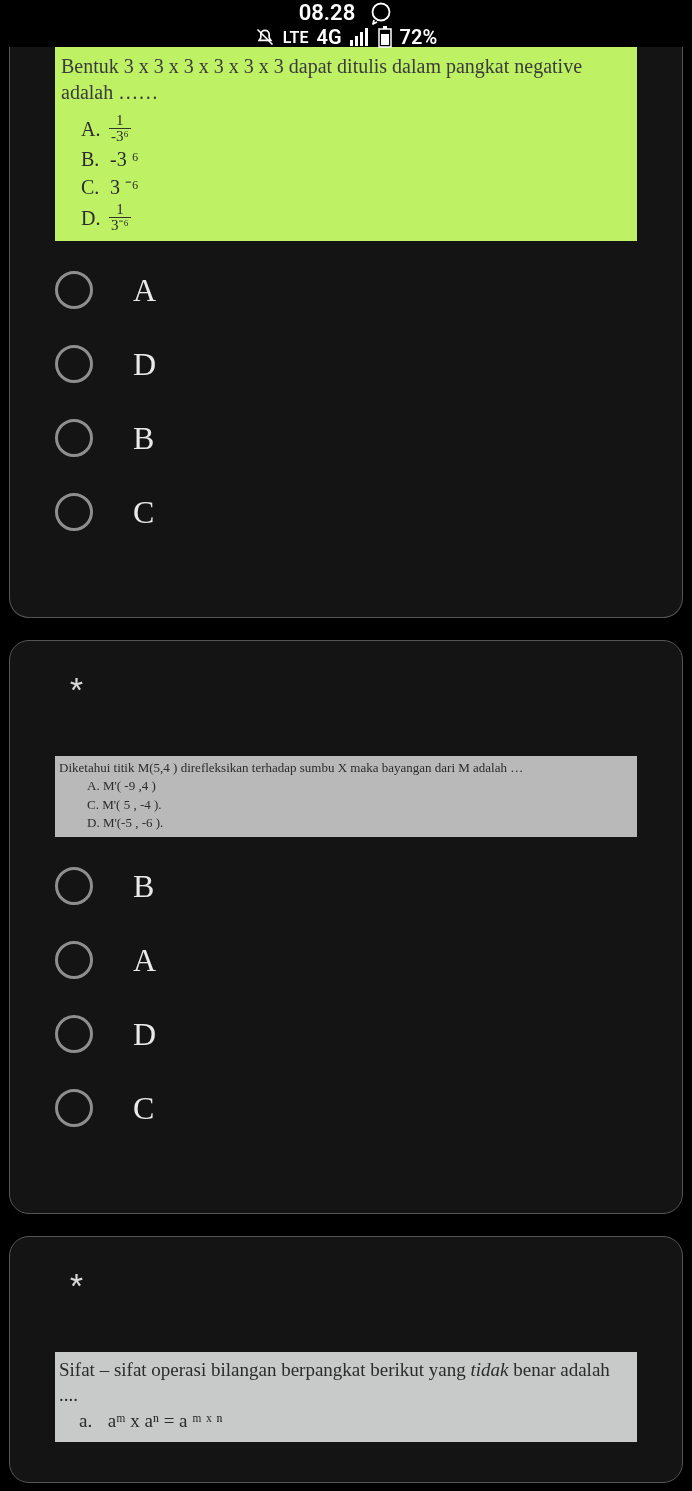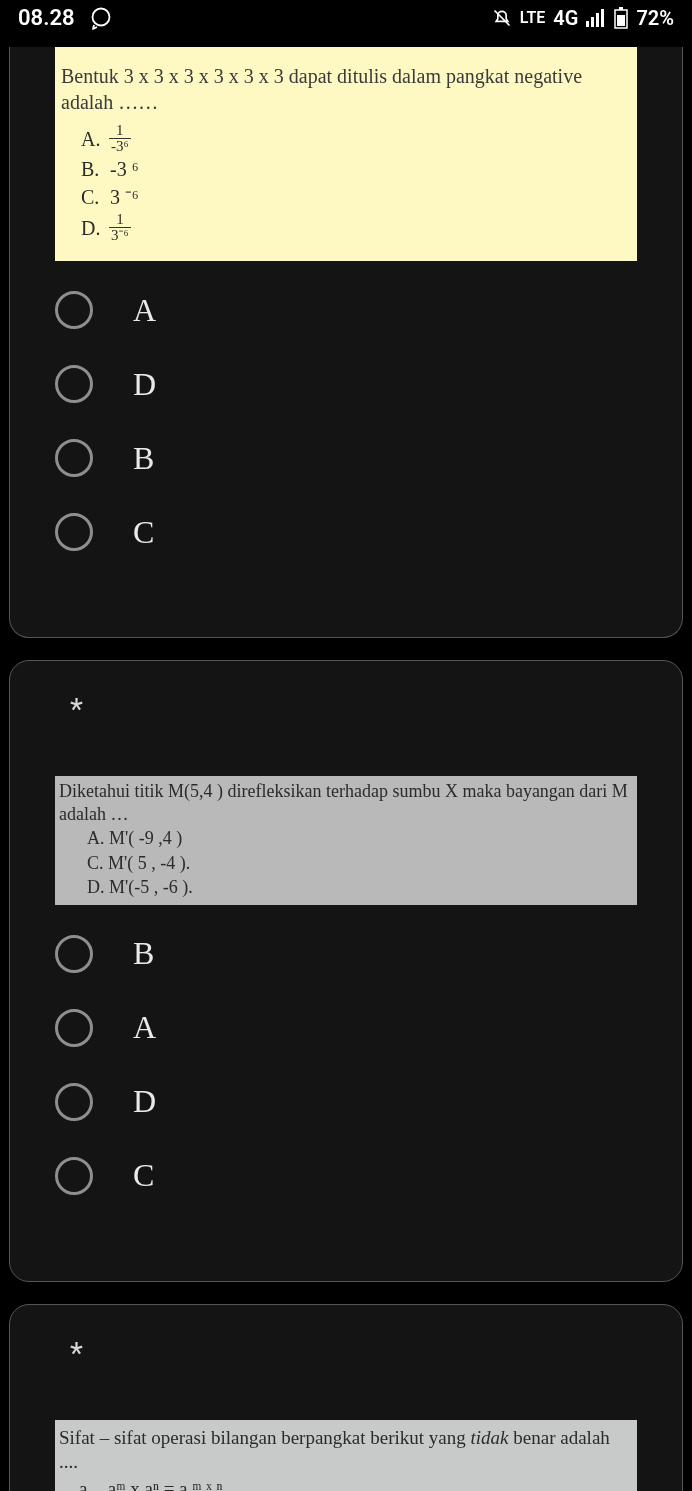--- a/index.html
+++ b/index.html
@@ -13,20 +13,21 @@
   }
   .status-bar {
     height: 35px;
     display: flex;
     align-items: center;
     justify-content: space-between;
     padding: 0 18px;
     color: #fff;
     font-size: 22px;
     font-weight: 600;
+    flex-direction: column;
   }
   .status-left { display: flex; align-items: center; gap: 14px; }
   .status-right { display: flex; align-items: center; gap: 8px; font-size: 20px; }
   .wa-icon { width: 24px; height: 24px; }
   .content {
     padding: 0 9px;
   }
   .card {
     border: 1px solid #555;
     border-radius: 20px;
@@ -34,30 +35,30 @@
     padding: 0 0 50px 0;
     background: #141414;
   }
   .card .pad { padding: 0 45px; }
   .req-mark {
     color: #d8d8d8;
     font-size: 30px;
     padding: 30px 0 50px 15px;
   }
   .qimg {
-    background: #fef9c3;
+    background: #bef264;
     color: #2b2b2b;
     font-family: "Times New Roman", serif;
     font-size: 20px;
     line-height: 1.3;
-    padding: 16px 6px;
+    padding: 6px 6px;
     margin-bottom: 30px;
   }
   .qimg .title { margin-bottom: 8px; color:#3b3b3b; }
-  .qimg.q2 { background:#b9b9b9; font-size:18px; line-height:1.25; padding:4px 4px; }
+  .qimg.q2 { background:#b9b9b9; font-size:13px; line-height:1.25; padding:4px 4px; }
   .qimg.q3 { background:#c8c9c9; font-size:19px; padding:6px 4px; }
   .opt-line { padding-left: 20px; margin: 2px 0; }
   .opt-line .lab { display:inline-block; width: 24px; }
   .frac { display:inline-block; text-align:center; vertical-align:middle; font-size:15px; line-height:1; }
   .frac .num { display:block; border-bottom:1px solid #333; padding:0 2px; }
   .frac .den { display:block; padding:0 2px;text-align:center; }
   .options { padding-left: 45px; }
   .radio-row {
     display: flex;
     align-items: center;

